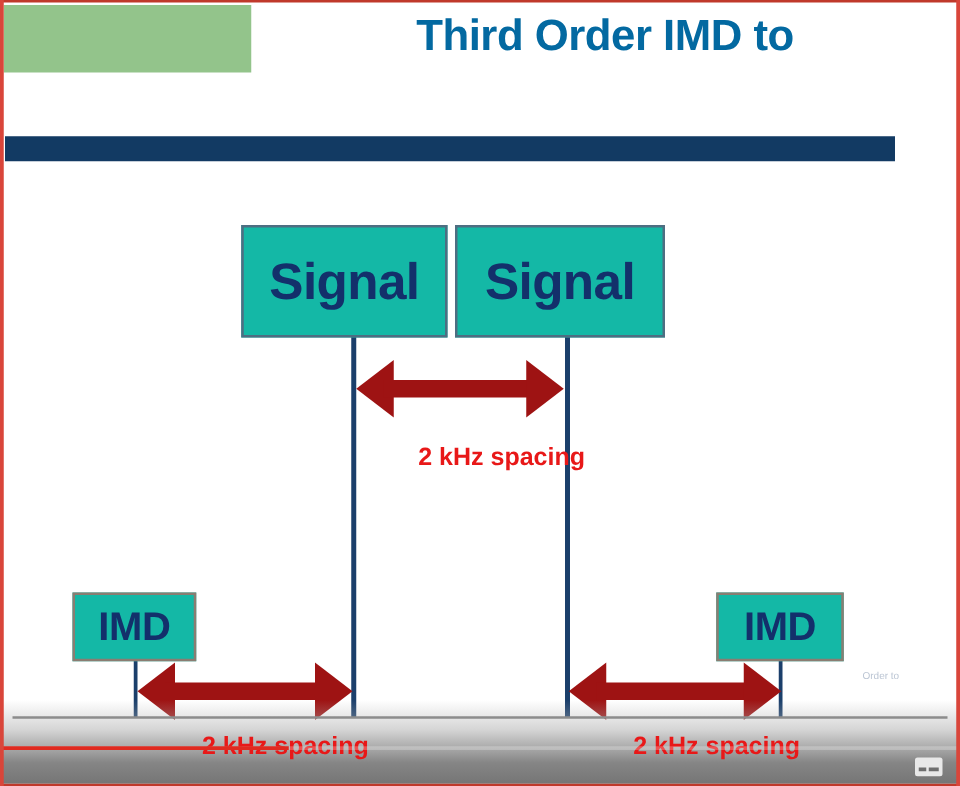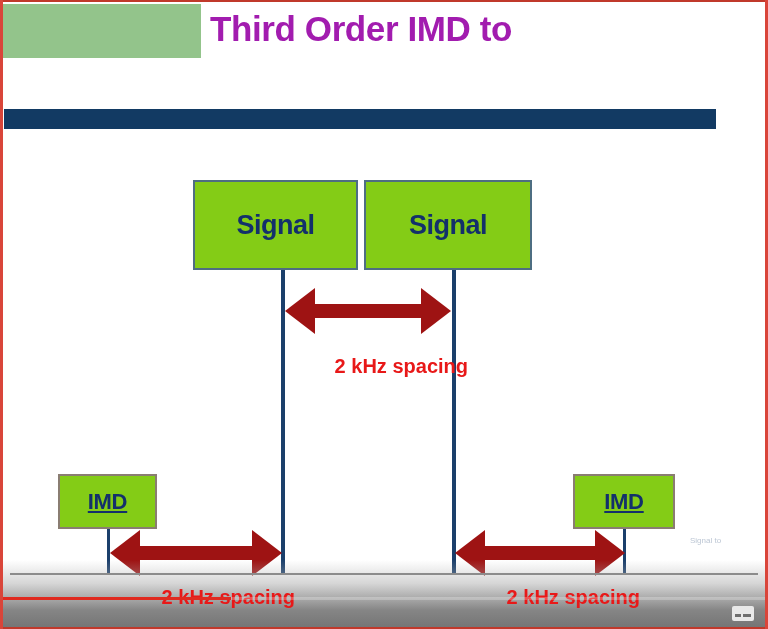--- a/index.html
+++ b/index.html
@@ -54,22 +54,22 @@
     width: 198px;
     height: 54px;
     background: #93c48b;
     z-index: 5;
   }
   .title {
     position: absolute;
     left: 210px;
     top: 8px;
     width: 548px;
-    text-align: left;
-    color: #a21caf;
+    text-align: center;
+    color: #0369a1;
     font-weight: bold;
     font-size: 35px;
     line-height: 1.22;
     letter-spacing: -0.4px;
     z-index: 6;
   }
   .title .line { display: block; white-space: nowrap; }
   .title .line2 { margin-top: -1px; }
 
   .navy-bar {
@@ -104,31 +104,30 @@
   .box {
     position: absolute;
     box-sizing: border-box;
     display: flex;
     align-items: center;
     justify-content: center;
     font-weight: bold;
     color: #13306b;
   }
   .box-signal {
-    background: #84cc16;
+    background: #14b8a6;
     border: 2px solid #4e6e82;
-    font-size: 27px;
+    font-size: 41px;
     letter-spacing: -0.5px;
   }
   .box-imd {
-    background: #84cc16;
+    background: #14b8a6;
     border: 2px solid #8a7d72;
-    font-size: 22px;
+    font-size: 32px;
     letter-spacing: -0.3px;
-    text-decoration: underline;
   }
 
   
   .arrow {
     position: absolute;
     height: 46px;
   }
   .arrow .shaft {
     position: absolute;
     left: 22px;
@@ -299,21 +298,21 @@
 
   <div class="arrow" style="left:455px; top:530px; width:170px;">
     <span class="head left"></span>
     <span class="shaft"></span>
     <span class="head right"></span>
   </div>
   <div class="arrow-label" style="left:440px; top:586px; width:200px; z-index:30;">2 kHz spacing</div>
 
   <div class="baseline"></div>
 
-  <div class="watermark">Signal to</div>
+  <div class="watermark">Order to</div>
 
   <div class="bottom-shade"></div>
 
   <div class="progress-track">
     <div class="progress-fill" id="progress-fill" style="width: 30%;"></div>
   </div>
 
   <div class="cc-button">
     <span class="cc-glyph"></span>
   </div>

